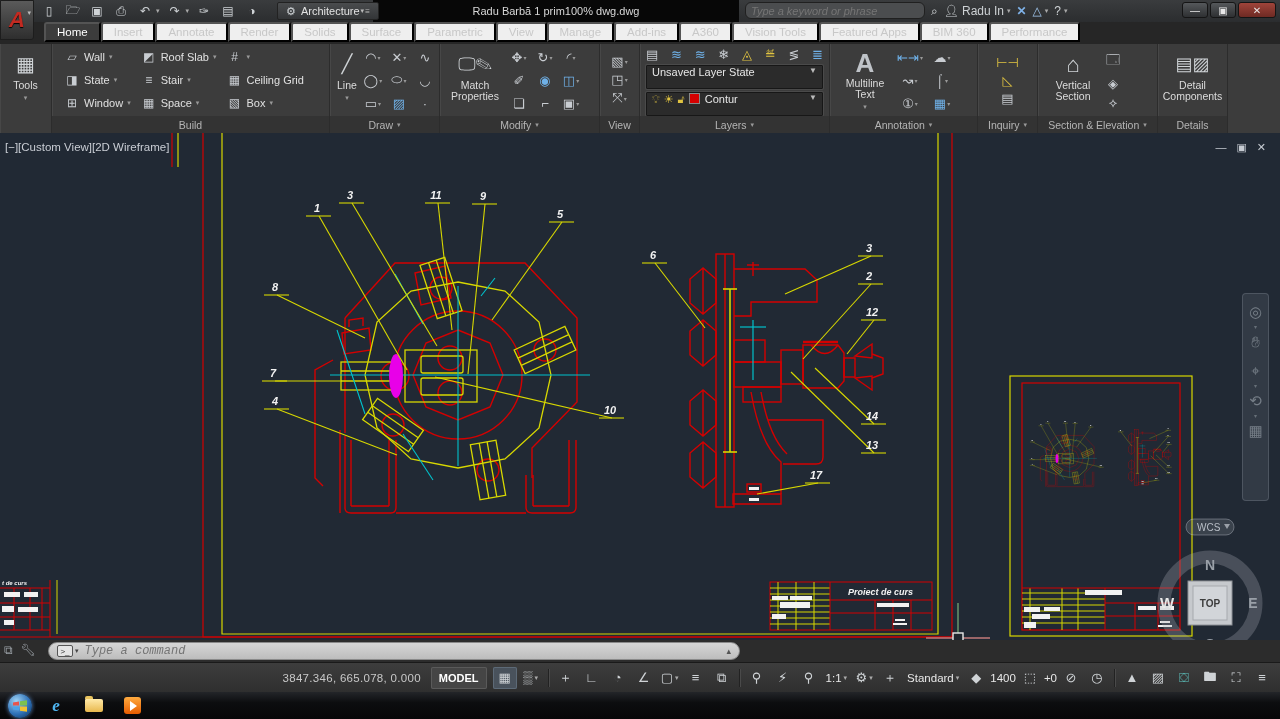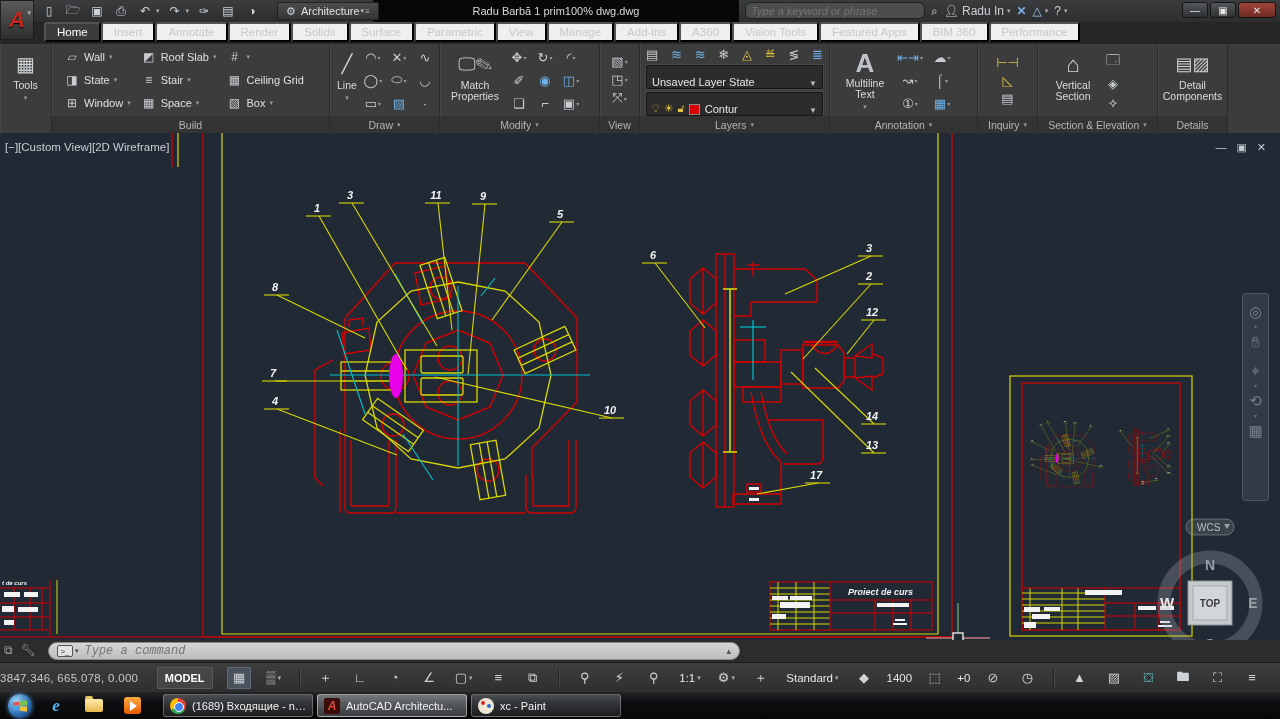--- a/index.html
+++ b/index.html
@@ -53,21 +53,21 @@
   .bigbtn .bicon{height:32px;display:flex;align-items:center;justify-content:center;font-size:24px;color:#cfd3d6}
   .bigbtn .dd{font-size:7px;color:#999;margin-top:1px}
   .smallrow{display:flex;align-items:center;gap:4px;height:22px;color:#e0e0e0;font-size:11px;white-space:nowrap}
   .smallrow .sicon{width:16px;text-align:center;font-size:12px;color:#c9cdd2}
   .smallrow .dd{font-size:7px;color:#999}
   .icngrid{display:grid;grid-template-columns:repeat(3,26px);grid-auto-rows:23px;align-items:center;justify-items:center}
   .gi{font-size:13px;color:#c9cdd2;display:flex;align-items:center;gap:1px}
   .gi .dd{font-size:6px;color:#999}
   .blue{color:#6fb1e8}.yel{color:#e0c341}.grn{color:#7ec26a}.red{color:#cf4a3d}
   .field{background:#2b2b2b;border:1px solid #171717;box-shadow:0 0 0 1px #4a4a4a;
-    color:#e6e6e6;font-size:11px;height:26px;display:flex;align-items:flex-end;padding:0 5px;border-radius:1px}
+    color:#e6e6e6;font-size:11px;height:26px;display:flex;align-items:flex-start;padding:0 5px;border-radius:1px}
   .field .dd{margin-left:auto;font-size:8px;color:#bbb}
   .swatch{width:11px;height:11px;background:#d40000;border:1px solid #888;margin-right:5px}
   
   #viewport{position:absolute;left:0;top:133px;width:1280px;height:507px;background:#212934;overflow:hidden}
   #vp-label{position:absolute;left:5px;top:8px;color:#c9cdd4;font-size:11.5px;z-index:5}
   #vp-controls{position:absolute;right:14px;top:8px;color:#c6cbd2;font-size:11px;display:flex;gap:10px;z-index:5}
   #navbar{position:absolute;left:1242px;top:160px;width:27px;height:208px;z-index:4;
     background:rgba(96,104,114,0.28);border:1px solid rgba(200,210,220,0.18);border-radius:4px;
     display:flex;flex-direction:column;align-items:center;padding-top:10px;gap:14px}
   #navbar .ni{color:rgba(200,208,216,0.45);font-size:15px;line-height:15px}
@@ -82,21 +82,21 @@
     background:linear-gradient(#d6d6d6,#bdbdbd);border:1px solid #8a8a8a;display:flex;align-items:center;padding:0 8px}
   #cmdbar .prompt{width:16px;height:12px;border:1px solid #555;border-radius:2px;color:#333;
     font-size:8px;display:flex;align-items:center;justify-content:center;background:#e4e4e4}
   #cmdbar .dd{font-size:7px;color:#444;margin:0 6px 0 2px}
   #cmd-input{flex:1;border:none;background:transparent;outline:none;color:#5f5f5f;
     font-style:italic;font-size:12px;font-family:Liberation Mono, monospace}
   #cmdbar .up{margin-left:auto;color:#555;font-size:9px}
   
   #statusbar{position:absolute;left:0;top:662px;width:1280px;height:30px;z-index:10;
     background:linear-gradient(#3d3d3d,#2f2f2f);border-top:1px solid #1a1a1a;
-    display:flex;align-items:center;justify-content:space-between;padding-right:16px;gap:2px}
+    display:flex;align-items:center;justify-content:flex-end;padding-right:6px;gap:2px}
   #coords{color:#c8c8c8;font-size:11.5px;margin-right:8px;letter-spacing:.3px}
   .sb-btn{min-width:24px;height:22px;display:flex;align-items:center;justify-content:center;gap:2px;
     color:#cfd3d6;font-size:13px;border-radius:2px;padding:0 3px}
   .sb-btn.on{background:#49525c;box-shadow:0 0 0 1px #5d6a77 inset}
   .sb-btn .dd{font-size:7px;color:#aaa}
   .sb-txt{color:#e8e8e8;font-size:11.5px}
   #model-btn{background:#454545;box-shadow:0 0 0 1px #5a5a5a inset;color:#fff;font-weight:bold;
     font-size:11px;height:22px;display:flex;align-items:center;padding:0 8px;border-radius:2px;margin-right:4px}
   .sb-sep{width:1px;height:18px;background:#222;box-shadow:1px 0 0 #4a4a4a;margin:0 3px}
   
@@ -820,28 +820,13 @@
   </div>
   <span class="pin">
       <span class="ie-e">e</span>
     </span>
   <span class="pin">
       <span class="folder"></span>
     </span>
   <span class="pin">
       <span class="media"></span>
     </span>
-  <div id="taskbtns">
-
-  <button class="taskbtn">
-        <span class="tb-icon icon-chrome"></span>
-        <span class="tb-label">(1689) Входящие - ni...</span>
-      </button>
-      <button class="taskbtn active">
-        <span class="tb-icon icon-autocad"></span>
-        <span class="tb-label">AutoCAD Architectu...</span>
-      </button>
-      <button class="taskbtn">
-        <span class="tb-icon icon-paint"></span>
-        <span class="tb-label">xc - Paint</span>
-      </button>
-    </div>
 </div>
 
 </body></html>

